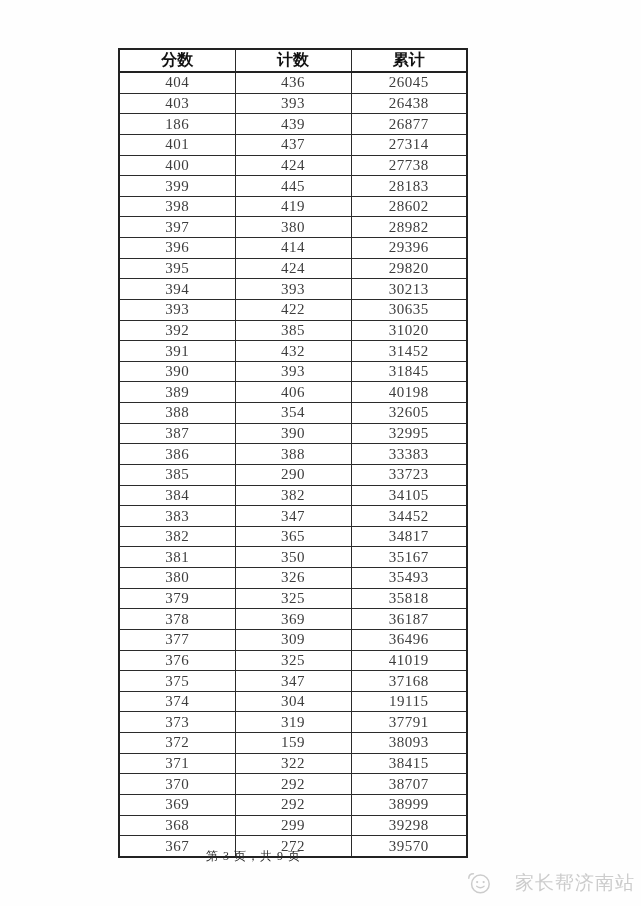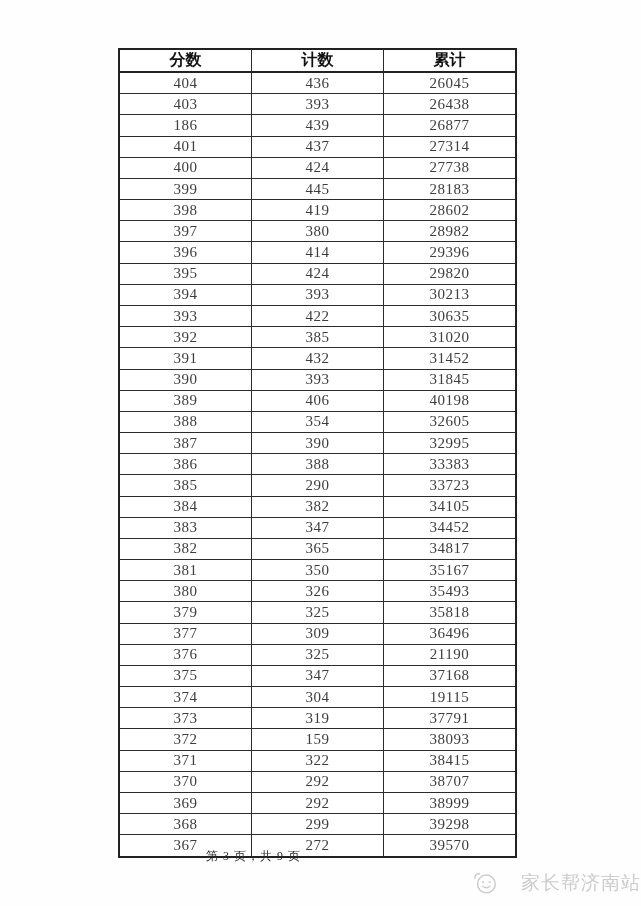--- a/index.html
+++ b/index.html
@@ -12,21 +12,21 @@
     width: 641px;
     height: 906px;
     background: #fefefe;
     overflow: hidden;
     font-family: "Liberation Serif", serif;
   }
   table.score-table {
     position: absolute;
     left: 118px;
     top: 48px;
-    width: 399px;
+    width: 350px;
     height: 810px;
     border-collapse: collapse;
     table-layout: fixed;
     background: #ffffff;
   }
   table.score-table th,
   table.score-table td {
     border: 1px solid #2b2b2b;
     text-align: center;
     vertical-align: middle;
@@ -58,21 +58,21 @@
     top: 848px;
     width: 507px;
     text-align: center;
     font-family: "Liberation Serif", serif;
     font-size: 12px;
     color: #2b2b2b;
     letter-spacing: 1px;
   }
   .watermark {
     position: absolute;
-    right: 0;
+    right: 6px;
     top: 870px;
     display: flex;
     align-items: center;
     gap: 23px;
   }
   .watermark .wm-text {
     font-family: "Liberation Serif", serif;
     font-size: 19px;
     color: #cccccc;
     letter-spacing: 1px;
@@ -220,28 +220,33 @@
           <td>380</td>
           <td>326</td>
           <td>35493</td>
         </tr>
         <tr>
           <td>379</td>
           <td>325</td>
           <td>35818</td>
         </tr>
         <tr>
+          <td>378</td>
+          <td>369</td>
+          <td>36187</td>
+        </tr>
+        <tr>
           <td>377</td>
           <td>309</td>
           <td>36496</td>
         </tr>
         <tr>
           <td>376</td>
           <td>325</td>
-          <td>21190</td>
+          <td>41019</td>
         </tr>
         <tr>
           <td>375</td>
           <td>347</td>
           <td>37168</td>
         </tr>
         <tr>
           <td>374</td>
           <td>304</td>
           <td>19115</td>

